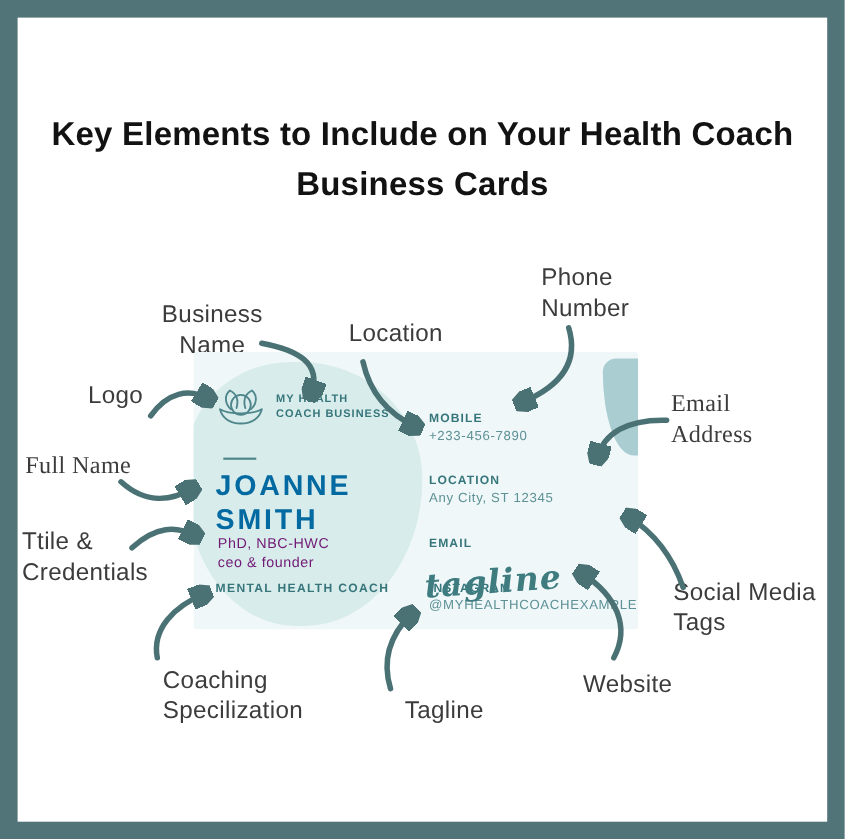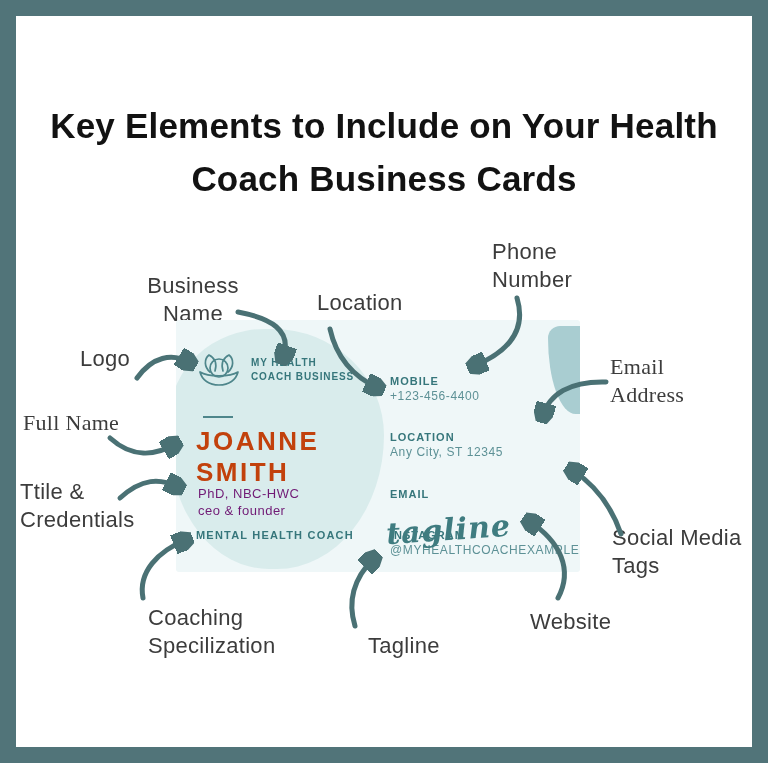--- a/index.html
+++ b/index.html
@@ -7,21 +7,21 @@
     width:768px;height:763px;position:relative;overflow:hidden;
     font-family:"Liberation Sans",sans-serif;background:#ffffff;
   }
   .frame{
     position:absolute;inset:0;box-sizing:border-box;
     border:16px solid #517479;background:#ffffff;
   }
   .title{
     position:absolute;top:100px;left:50%;transform:translateX(-50%);
     width:690px;text-align:center;
-    font-size:35px;font-weight:bold;color:#121212;
+    font-size:30px;font-weight:bold;color:#121212;
     line-height:1.5;letter-spacing:0.2px;
   }
   .label{
     position:absolute;font-size:22px;color:#3c3c3c;line-height:1.25;
     letter-spacing:0.3px;
   }
   .label.center{text-align:center;}
   
   .card{
     position:absolute;left:176px;top:320px;width:404px;height:252px;
@@ -38,21 +38,21 @@
   }
   .logo-row{position:absolute;left:20px;top:30px;display:flex;align-items:center;}
   .logo-row svg{display:block;}
   .biz-name{
     margin-left:9px;width:110px;font-size:10px;font-weight:bold;
     color:#36767b;letter-spacing:0.9px;line-height:1.45;
   }
   .dash{position:absolute;left:27px;top:96px;width:30px;height:2px;background:#4e868b;}
   .full-name{
     position:absolute;left:20px;top:106px;width:190px;
-    font-size:26px;font-weight:bold;color:#c2410c;
+    font-size:26px;font-weight:bold;color:#0369a1;
     letter-spacing:2.5px;line-height:1.18;
   }
   .credentials{
     position:absolute;left:22px;top:166px;font-size:13px;color:#701a75;
     line-height:1.3;letter-spacing:0.5px;white-space:pre-line;
   }
   .specialization{
     position:absolute;left:20px;top:209px;font-size:11px;font-weight:bold;
     color:#36767b;letter-spacing:1.2px;
   }
@@ -111,21 +111,21 @@
   <div class="dash"></div>
 
   <div class="full-name">JOANNE SMITH</div>
   <div class="credentials">PhD, NBC-HWC
 ceo &amp; founder</div>
   <div class="specialization">MENTAL HEALTH COACH</div>
 
   <div class="contacts">
     <div class="pair">
       <div class="lbl">MOBILE</div>
-      <div class="val">+123-456-4400</div>
+      <div class="val">+233-456-7890</div>
     </div>
     <div class="pair">
       <div class="lbl">LOCATION</div>
       <div class="val">Any City, ST 12345</div>
     </div>
     <div class="pair">
       <div class="lbl">EMAIL</div>
     </div>
     <div class="pair">
       <div class="lbl">INSTAGRAM</div>

